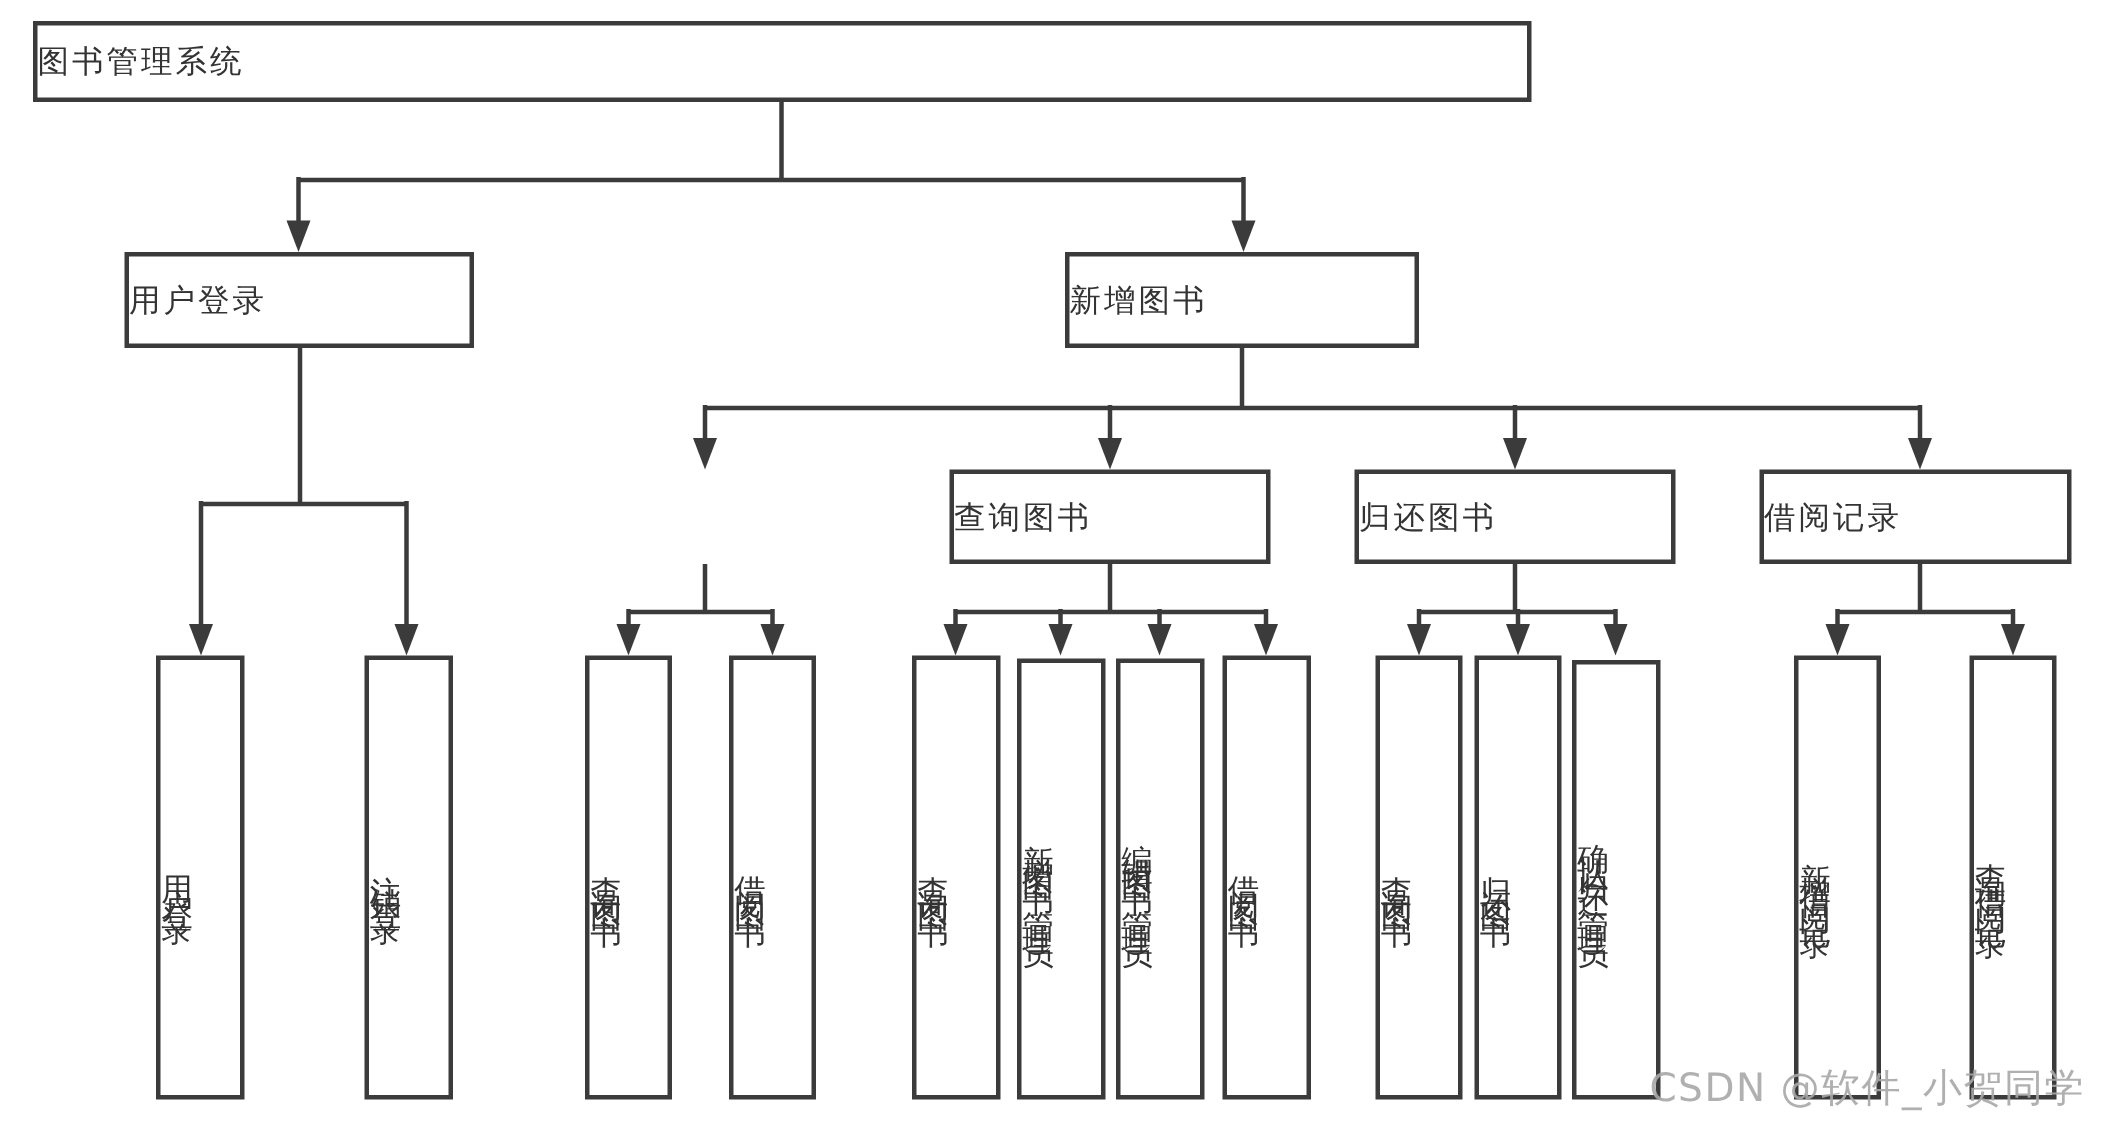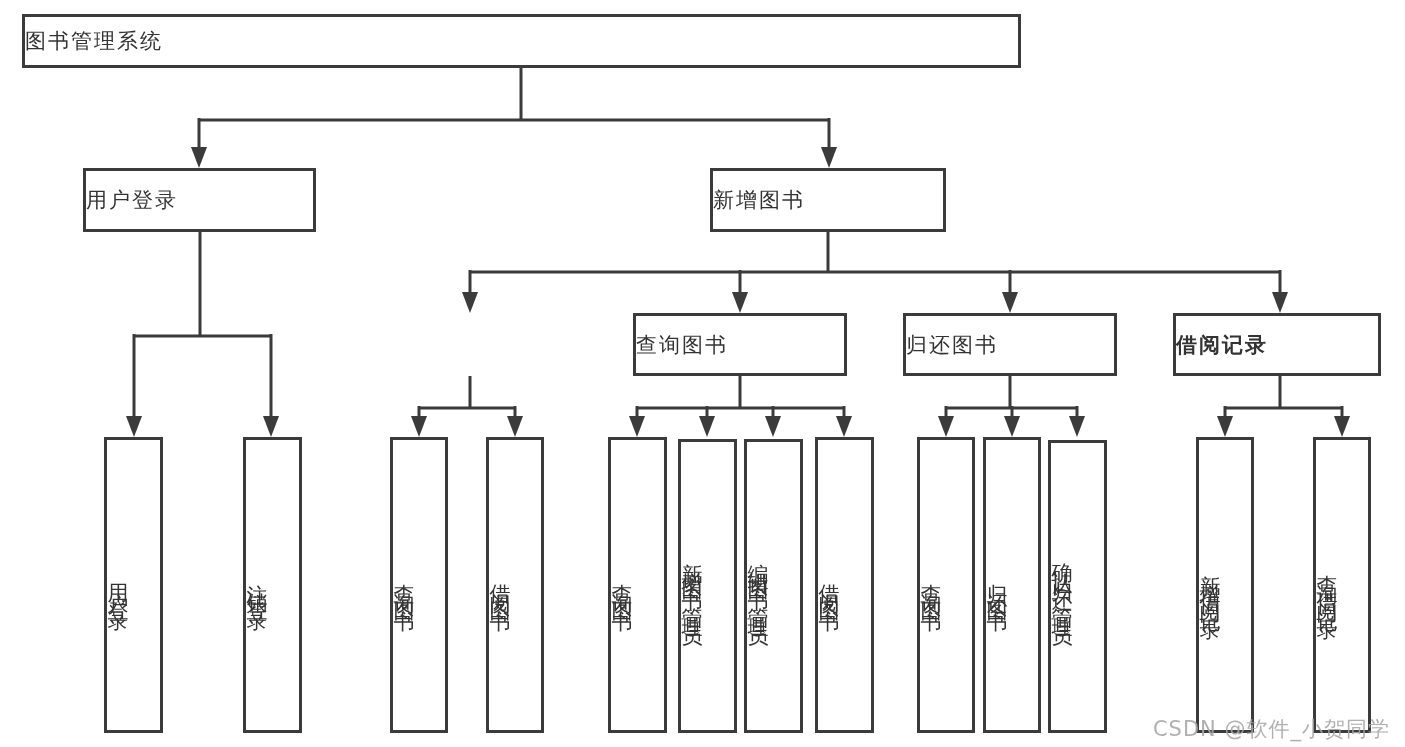--- a/index.html
+++ b/index.html
@@ -36,21 +36,21 @@
     text-orientation: mixed;
     font-size: 21px;
     letter-spacing: 9px;
     line-height: 1;
     white-space: nowrap;
   }
   .watermark {
     position: absolute;
     right: 15px;
     bottom: 4px;
-    font-size: 21px;
+    font-size: 26px;
     color: #a8a8a8;
     opacity: 0.9;
     letter-spacing: 1px;
     z-index: 10;
     white-space: nowrap;
   }
 </style>
 </head>
 <body>
 
@@ -140,21 +140,21 @@
   <div class="node" style="left:710px; top:168px; width:236px; height:64px;">
     <span class="hlabel">新增图书</span>
   </div>
 
   <div class="node" style="left:633px; top:313px; width:214px; height:63px;">
     <span class="hlabel">查询图书</span>
   </div>
   <div class="node" style="left:903px; top:313px; width:214px; height:63px;">
     <span class="hlabel">归还图书</span>
   </div>
-  <div class="node" style="left:1173px; top:313px; width:208px; height:63px;font-weight:bold;">
+  <div class="node" style="left:1173px; top:313px; width:208px; height:63px;">
     <span class="hlabel">借阅记录</span>
   </div>
 
   <div class="node leaf" style="left:104px; top:437px; width:59px; height:296px;">
     <span class="vlabel">用户登录</span>
   </div>
   <div class="node leaf" style="left:243px; top:437px; width:59px; height:296px;">
     <span class="vlabel">注销登录</span>
   </div>
 

